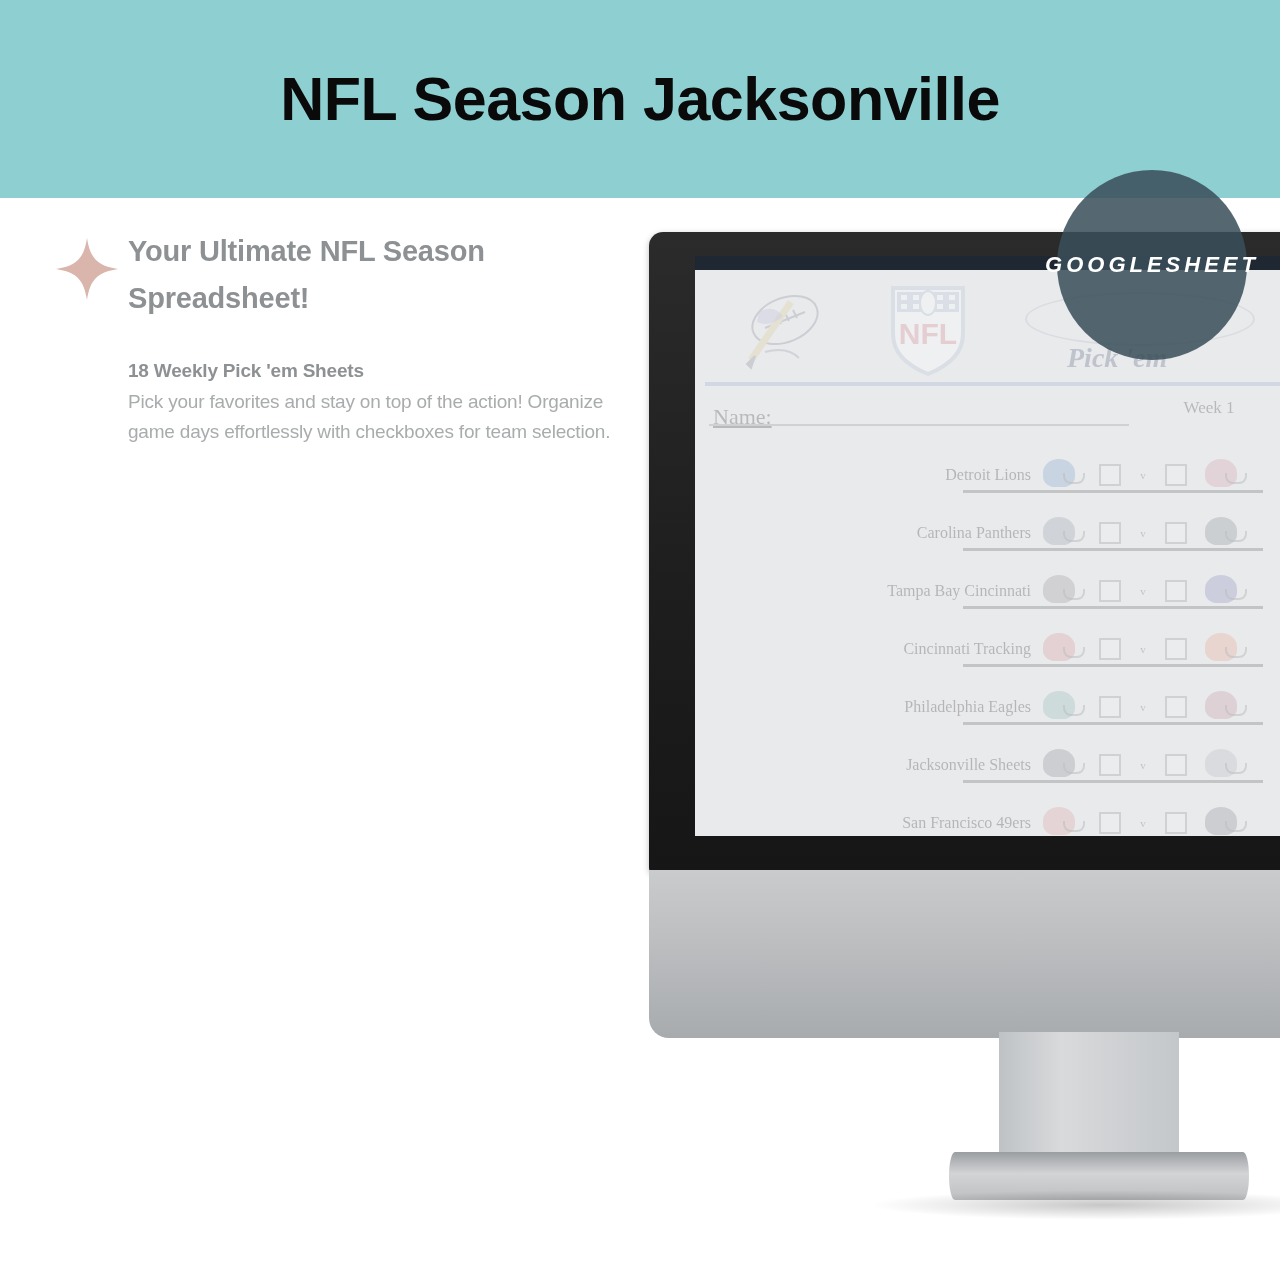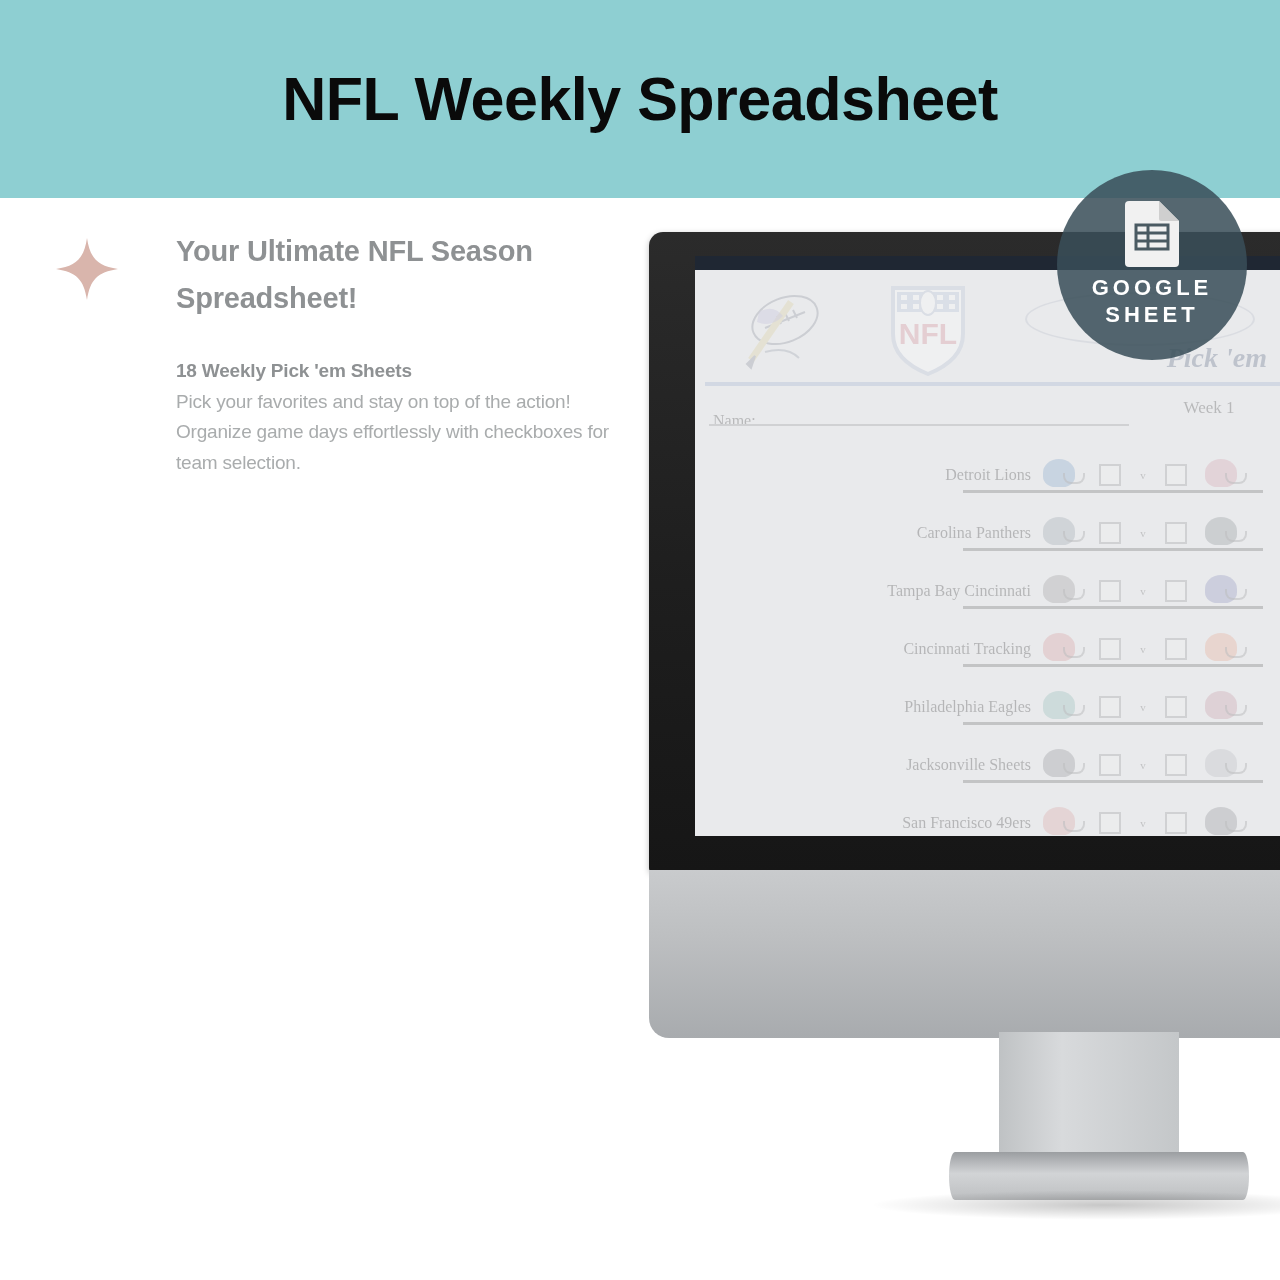--- a/index.html
+++ b/index.html
@@ -20,21 +20,21 @@
   #banner-title{
     font-size:61px; font-weight:bold; color:#0a0a0a;
     letter-spacing:-0.5px; white-space:nowrap;
     font-family:"Liberation Sans", sans-serif;
   }
 
   
   #copy{
     position:absolute; left:128px; top:228px; width:520px;
   }
-  .para{ margin-bottom:34px;margin-left:48px; }
+  .para{ margin-bottom:34px; }
   .bold-line{
     font-size:29px; font-weight:bold; color:#8e9193; line-height:1.62;
     letter-spacing:-0.2px;
   }
   .mix{ font-size:19px; line-height:1.62; color:#a9acad; letter-spacing:-0.2px; }
   .mix b{ color:#8e9193; font-weight:bold; }
 
   #sparkle{
     position:absolute; left:-72px; top:10px; width:62px; height:62px;
   }
@@ -84,30 +84,30 @@
   #sheet-head{ position:relative; height:110px; }
   #football-art{ position:absolute; left:26px; top:12px; width:120px; height:92px; }
   #nfl-logo{ position:absolute; left:190px; top:12px; width:86px; height:96px; }
   #pickem-oval{
     position:absolute; left:330px; top:22px; width:230px; height:54px;
     border:2px solid #b9bfcb; border-radius:50%;
   }
   #pickem-text{
     position:absolute; left:372px; top:72px; width:200px;
     font-family:"Liberation Serif", serif; font-style:italic; font-weight:bold;
-    font-size:28px; color:#5d6a86; text-align:right;
+    font-size:28px; color:#5d6a86; text-align:left;
   }
   #blue-rule{
     position:absolute; left:10px; top:112px; width:620px; height:4px;
     background:#9fb2cf;
   }
   #name-row{ position:absolute; left:14px; top:126px; width:620px; height:36px; }
   #name-label{
-    position:absolute; left:4px; top:16px; font-size:16px;
-    font-family:"Liberation Serif", serif; color:#4a4a4a;
+    position:absolute; left:4px; top:8px; font-size:22px;
+    font-family:"Liberation Serif", serif; color:#4a4a4a;text-decoration:underline;
   }
   #name-line{
     position:absolute; left:0px; top:28px; width:420px; height:2px; background:#9a9a9a;
   }
   #week-label{
     position:absolute; left:420px; top:2px; width:160px; text-align:center;
     font-size:17px; font-family:"Liberation Serif", serif; color:#4a4a4a;
   }
 
   .game-row{
@@ -135,34 +135,34 @@
   .vs{ font-size:11px; color:#6b6b6b; width:16px; text-align:center; font-family:"Liberation Serif", serif;}
   .row-rule{
     position:absolute; left:268px; width:300px; height:3px; background:#6f6f6f;
   }
 
   
   #badge{
     position:absolute; left:1057px; top:170px; width:190px; height:190px;
     border-radius:50%;
     background:rgba(57,78,88,0.86);
-    display:flex; flex-direction:column; align-items:center; justify-content:center;
+    display:flex; flex-direction:row; align-items:center; justify-content:center;font-style:italic;
   }
   #badge-icon{ width:54px; height:66px; margin-bottom:8px; }
   #badge-l1, #badge-l2{
     color:#ffffff; font-size:22px; font-weight:bold; letter-spacing:4px;
     line-height:1.22; text-align:center;
     font-family:"Liberation Sans", sans-serif;
   }
 </style>
 </head>
 <body>
 
 <div id="banner">
-  <div id="banner-title">NFL Weekly Spreadsheet</div>
+  <div id="banner-title">NFL Season Jacksonville</div>
 </div>
 
 <div id="copy">
 
   <svg id="sparkle" viewBox="0 0 100 100">
     <path d="M50 0 C55 33 67 45 100 50 C67 55 55 67 50 100 C45 67 33 55 0 50 C33 45 45 33 50 0 Z" fill="#d9b5ac"></path>
   </svg>
 
   <div class="para">
     <div class="bold-line">Your Ultimate NFL Season Spreadsheet!</div>

